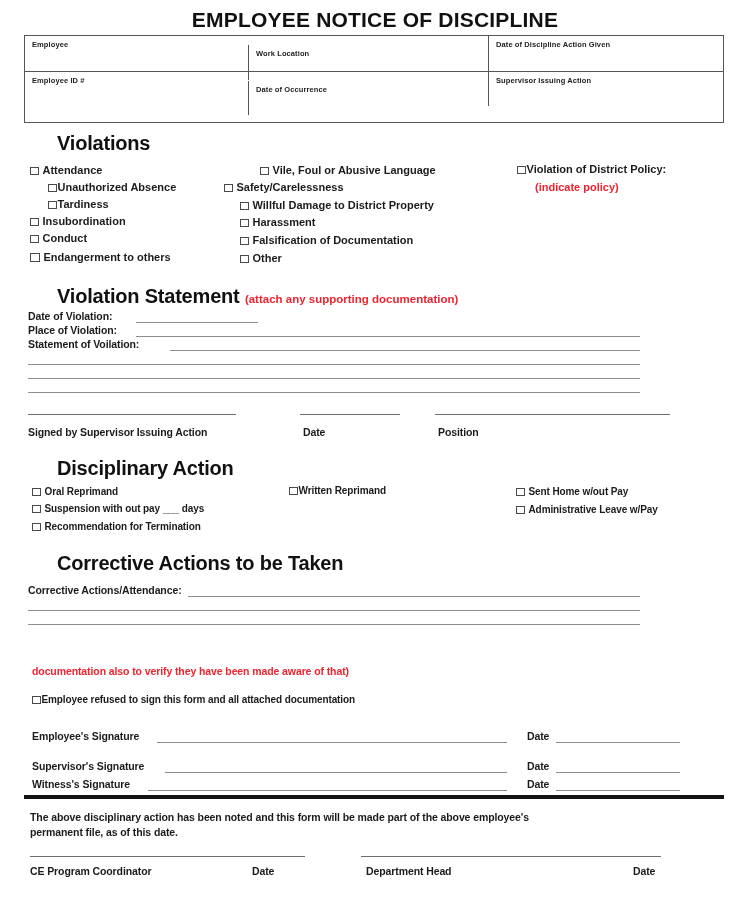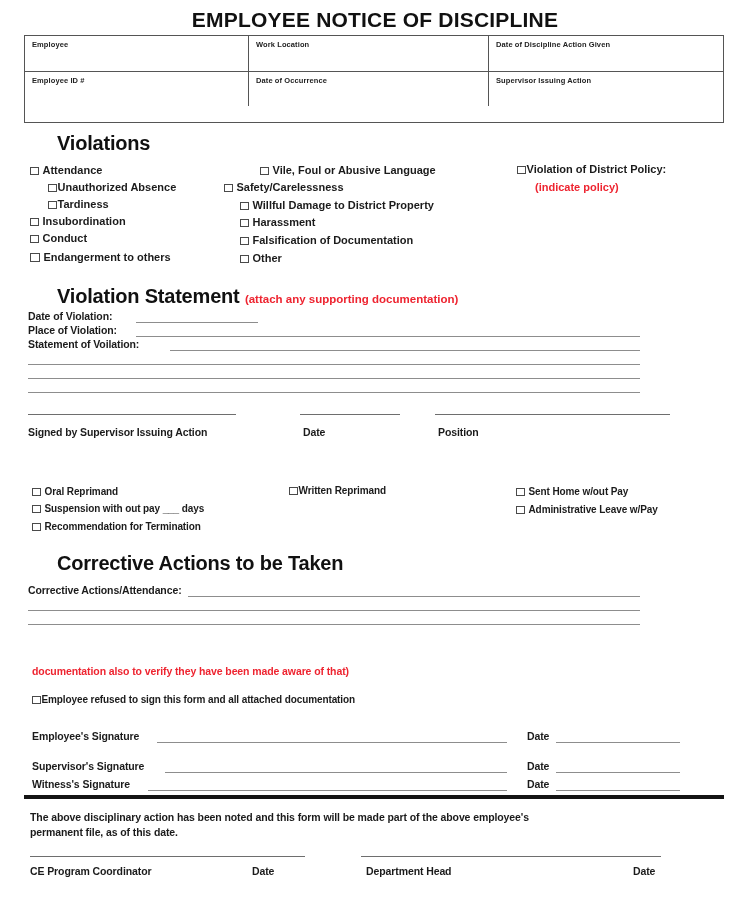--- a/index.html
+++ b/index.html
@@ -58,21 +58,21 @@
     top: 0;
     height: 100%;
     box-sizing: border-box;
     padding: 4px 0 0 7px;
     font-size: 7.5px;
     font-weight: bold;
     color: #222;
     letter-spacing: 0.1px;
   }
   .hdr-c1 { left: 0;     width: 223px; }
-  .hdr-c2 { left: 223px; width: 240px; border-left: 1.5px solid #555; }
+  .hdr-c2 { left: 223px; width: 240px; border-left: 1.5px solid #555; margin-top: 9px; }
   .hdr-c3 { left: 463px; width: 234px; border-left: 1.5px solid #555; }
 
   
   .sec-h {
     position: absolute;
     font-size: 20px;
     font-weight: bold;
     color: #111;
     letter-spacing: -0.2px;
     white-space: nowrap;
@@ -236,20 +236,21 @@
   <div class="rule" style="left:28px; top:392px; width:612px;"></div>
 
   <div class="rule dark" style="left:28px; top:414px; width:208px;"></div>
   <div class="rule dark" style="left:300px; top:414px; width:100px;"></div>
   <div class="rule dark" style="left:435px; top:414px; width:235px;"></div>
 
   <div class="cap" style="left:28px; top:426px;">Signed by Supervisor Issuing Action</div>
   <div class="cap" style="left:303px; top:426px;">Date</div>
   <div class="cap" style="left:438px; top:426px;">Position</div>
 
+  <div class="sec-h" style="left:26px; top:457px;">Disciplinary Action</div>
 
   <div class="cbrow light" style="left:32px; top:486px;">
     <span class="cb"></span><span>Oral Reprimand</span>
   </div>
   <div class="cbrow light" style="left:32px; top:503px;">
     <span class="cb"></span><span>Suspension with out pay ___ days</span>
   </div>
   <div class="cbrow light" style="left:32px; top:521px;">
     <span class="cb"></span><span>Recommendation for Termination</span>
   </div>

